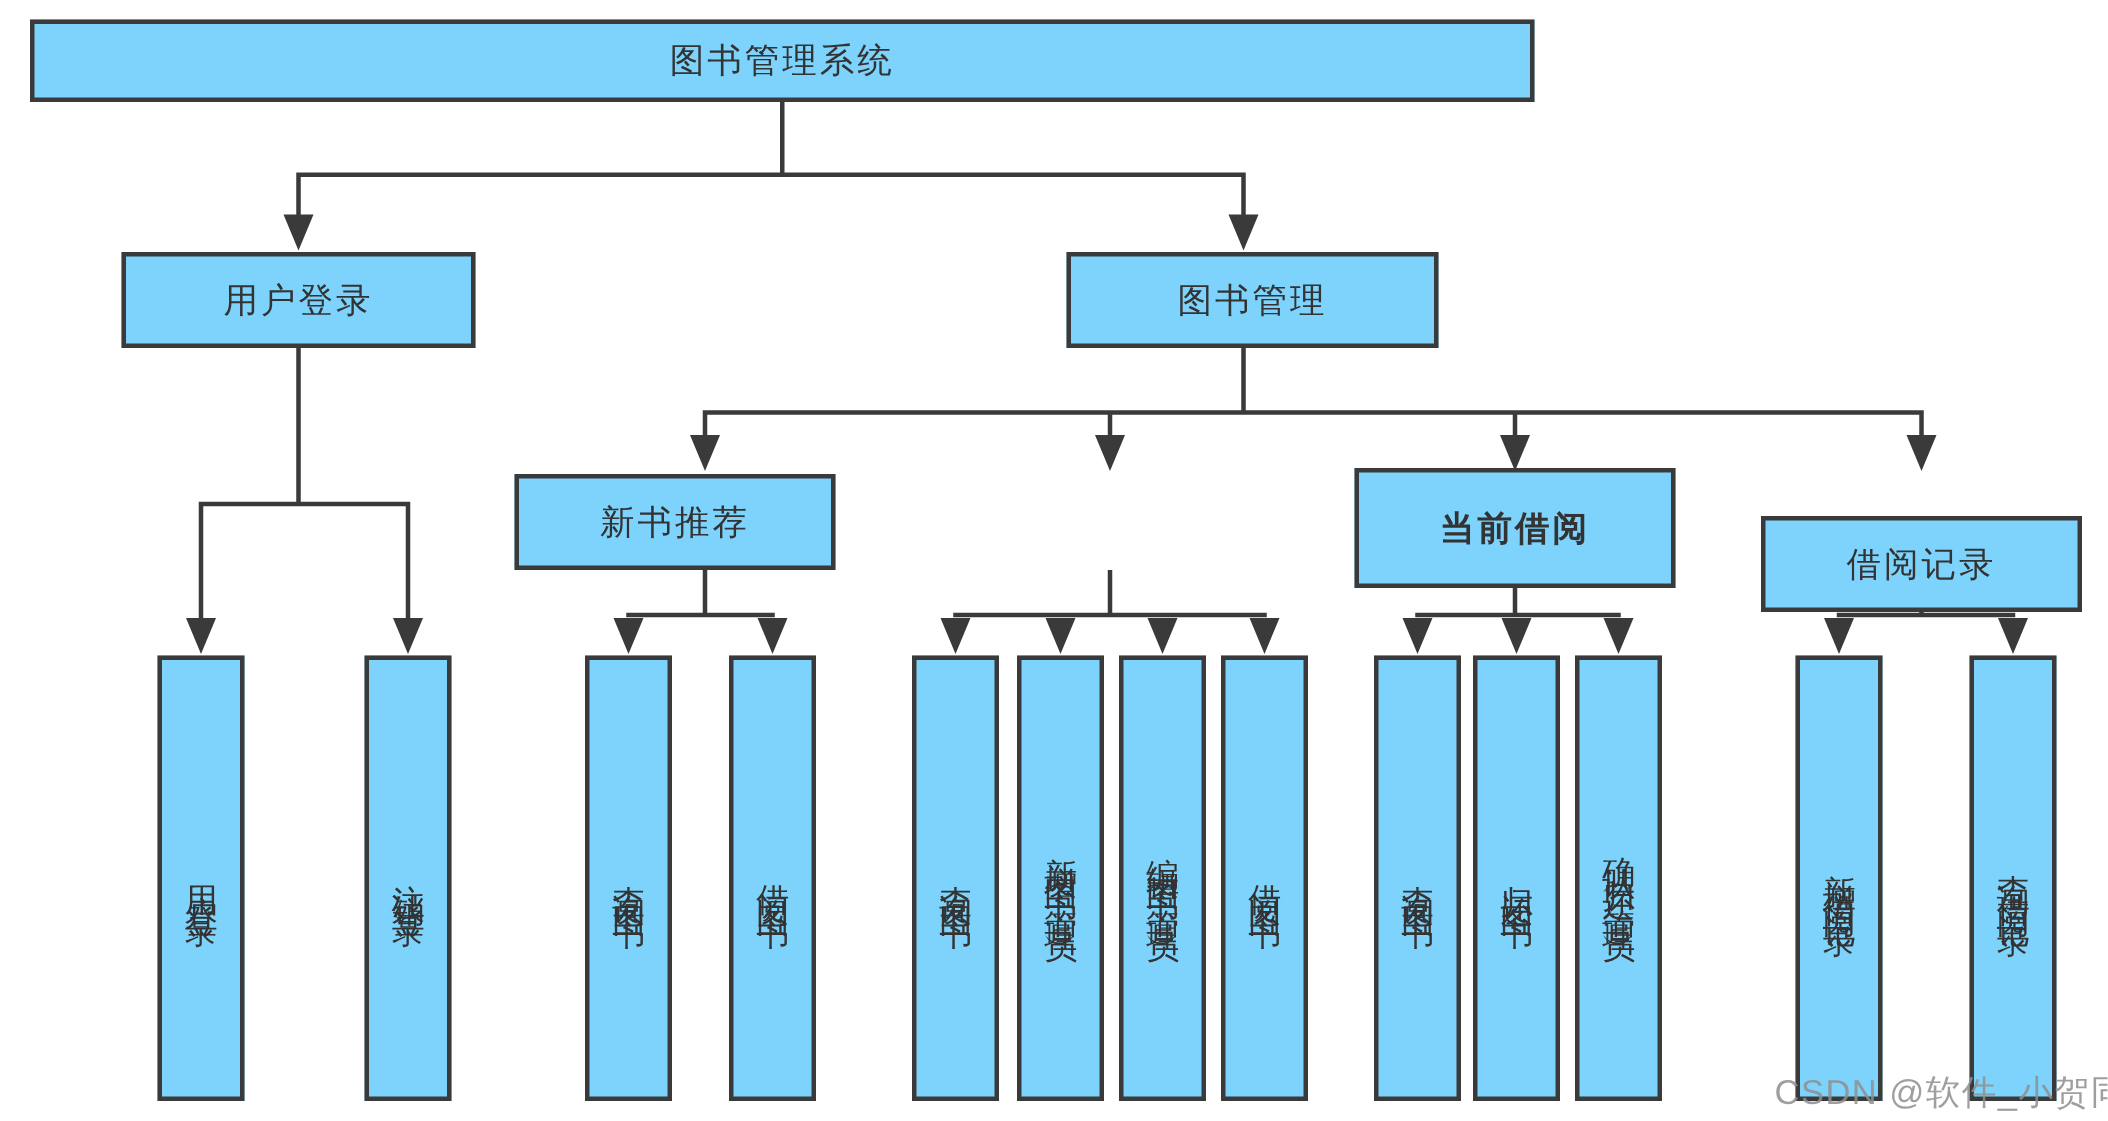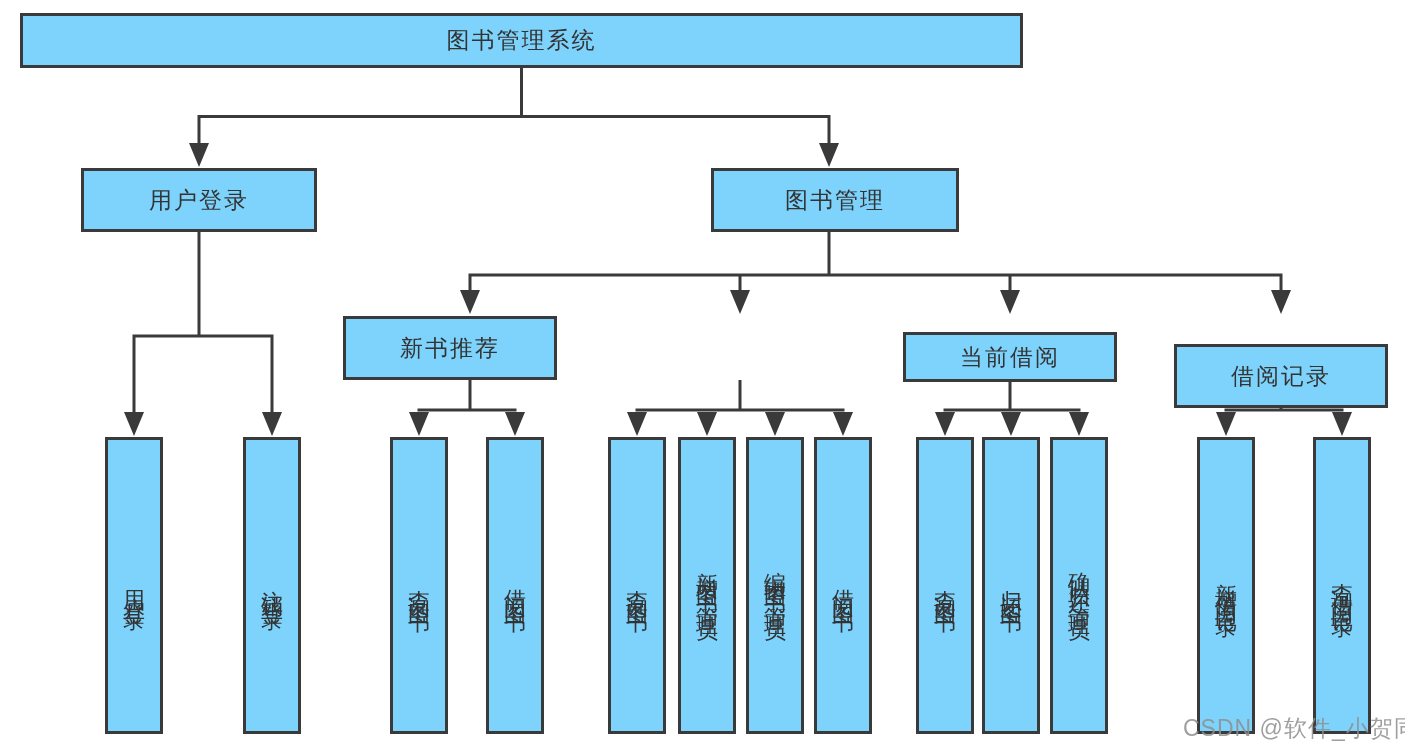--- a/index.html
+++ b/index.html
@@ -107,21 +107,21 @@
   <div class="box" style="left:81px; top:168px; width:236px; height:64px;">
     <span class="lbl">用户登录</span>
   </div>
   <div class="box" style="left:711px; top:168px; width:248px; height:64px;">
     <span class="lbl">图书管理</span>
   </div>
 
   <div class="box" style="left:343px; top:316px; width:214px; height:64px;">
     <span class="lbl">新书推荐</span>
   </div>
-  <div class="box" style="left:903px; top:332px; width:214px; height:50px;">
+  <div class="box" style="left:903px; top:312px; width:214px; height:80px;font-weight:bold;">
     <span class="lbl">当前借阅</span>
   </div>
   <div class="box" style="left:1174px; top:316px; width:214px; height:64px;margin-top:28px;">
     <span class="lbl">借阅记录</span>
   </div>
 
   <div class="box leaf" style="left:105px; top:437px; width:58px; height:297px;">
     <span class="lbl">用户登录</span>
   </div>
   <div class="box leaf" style="left:243px; top:437px; width:58px; height:297px;">

